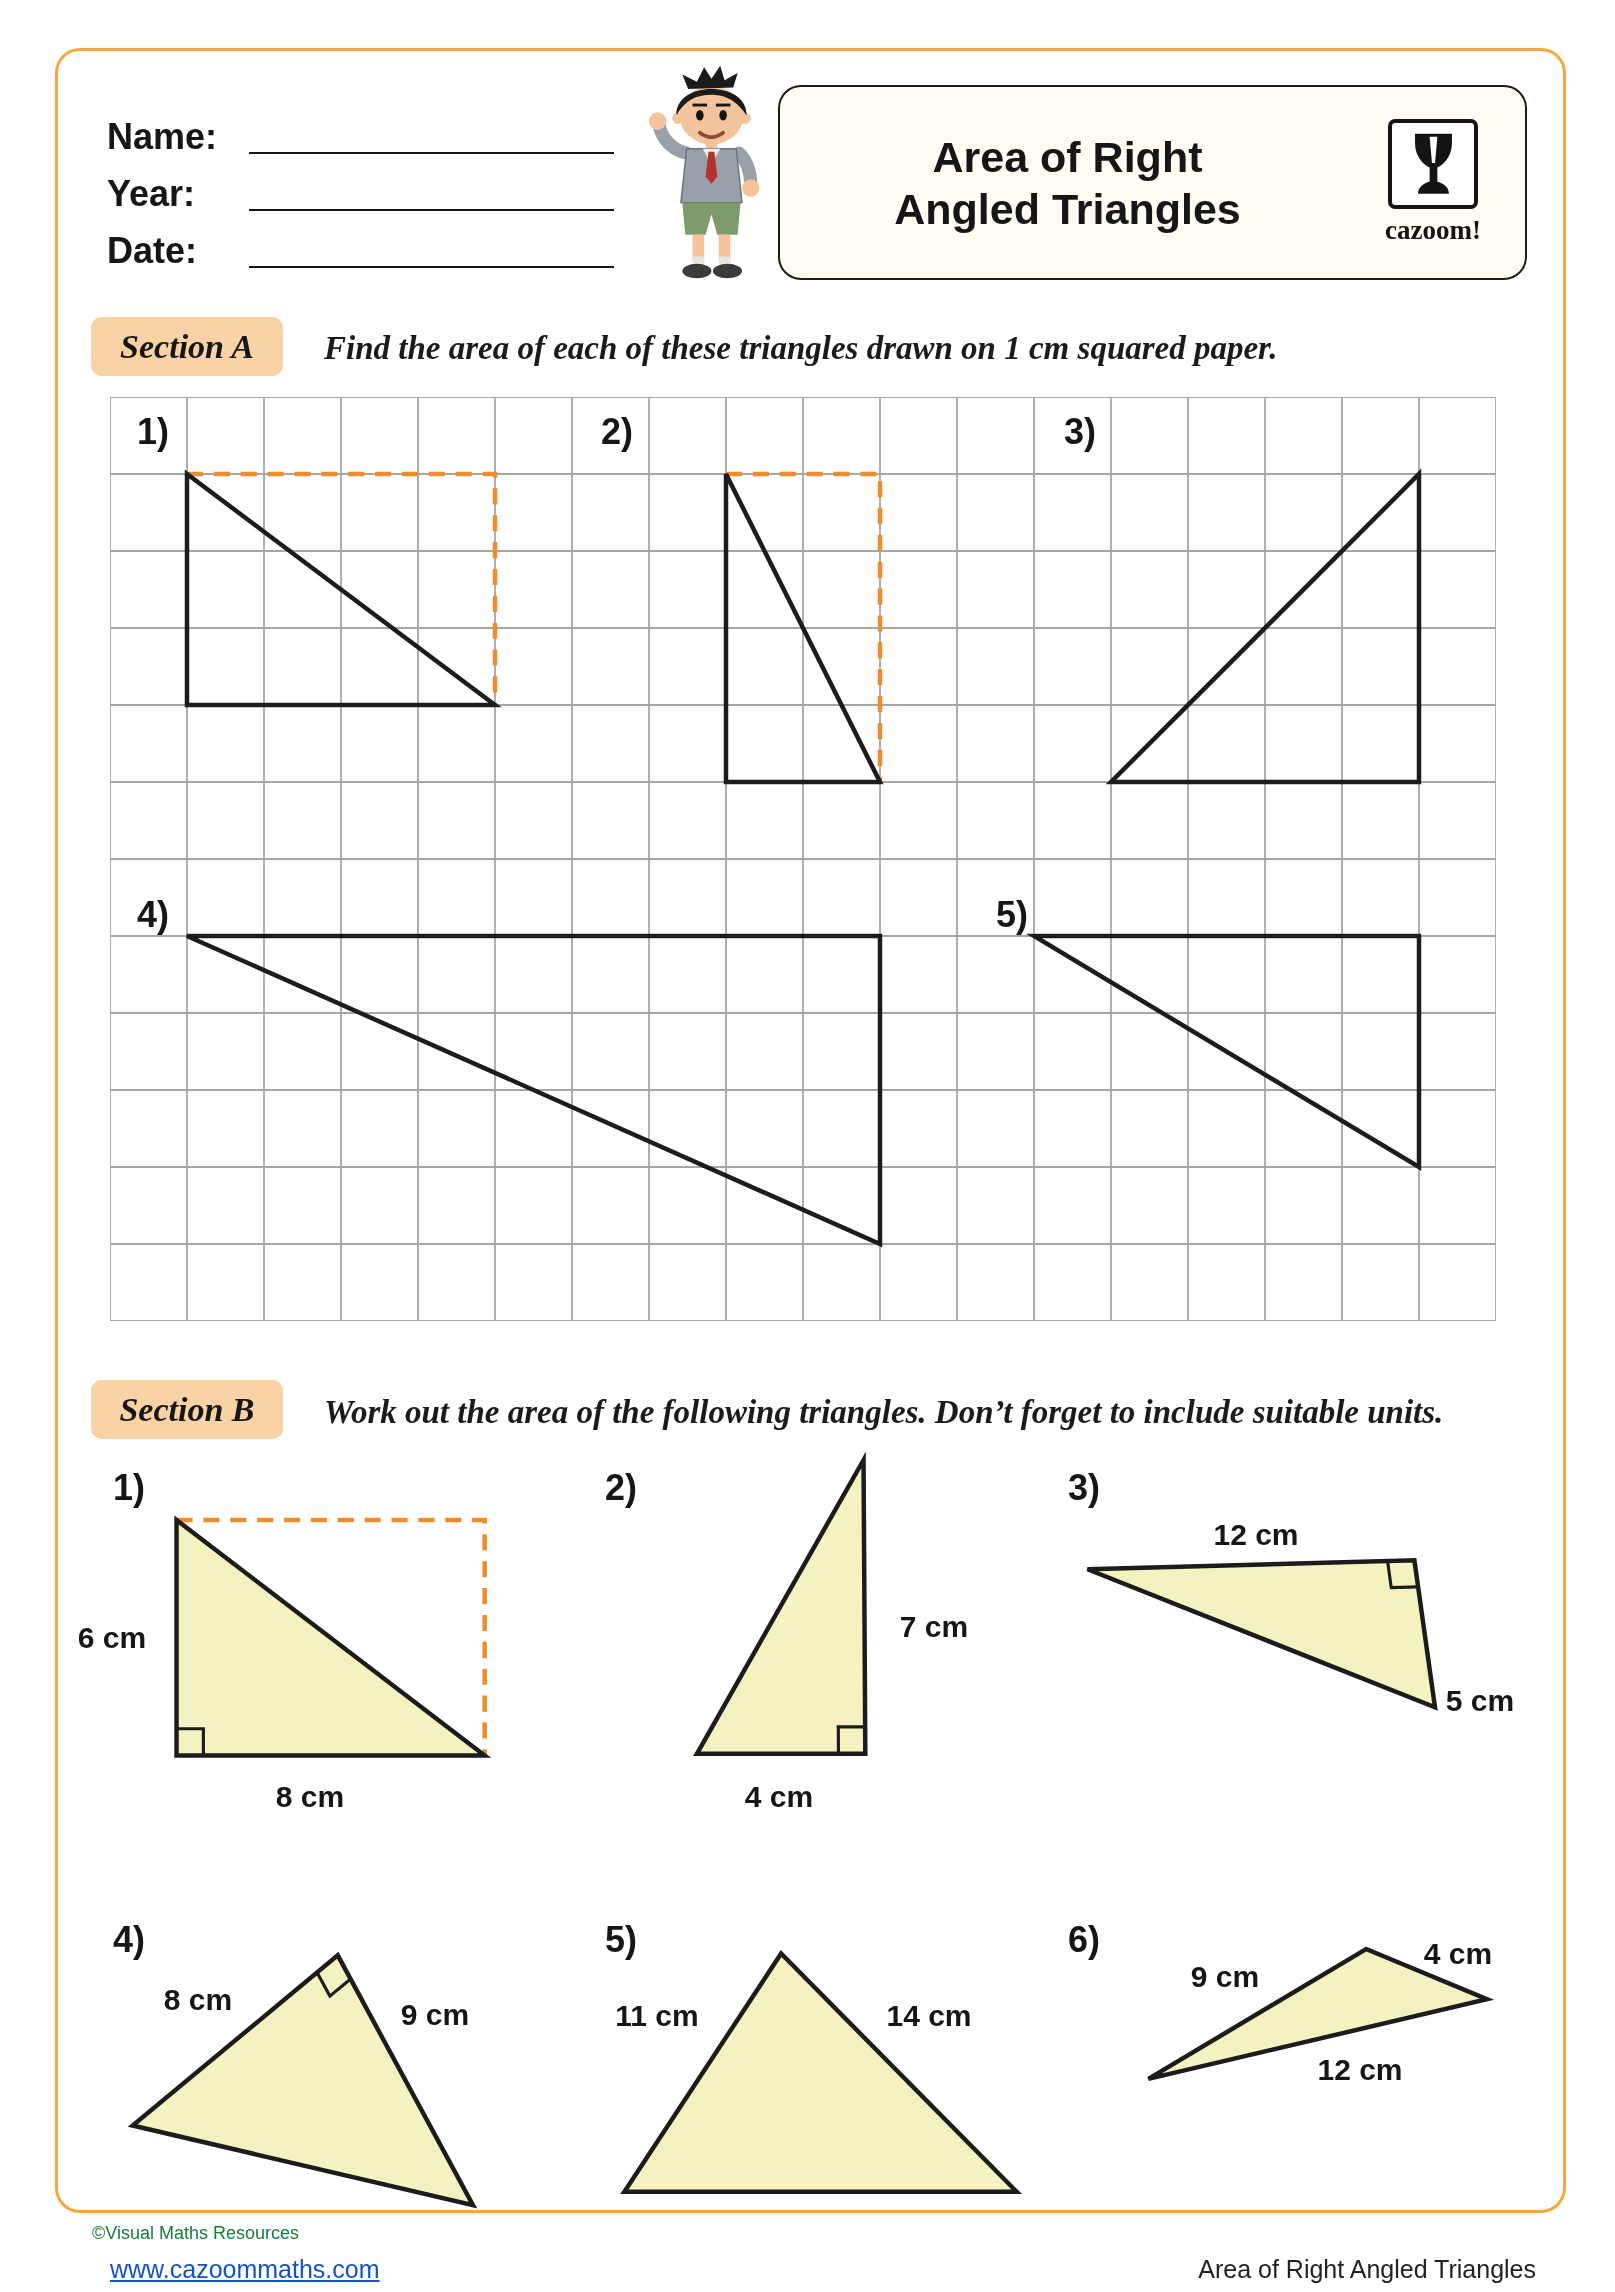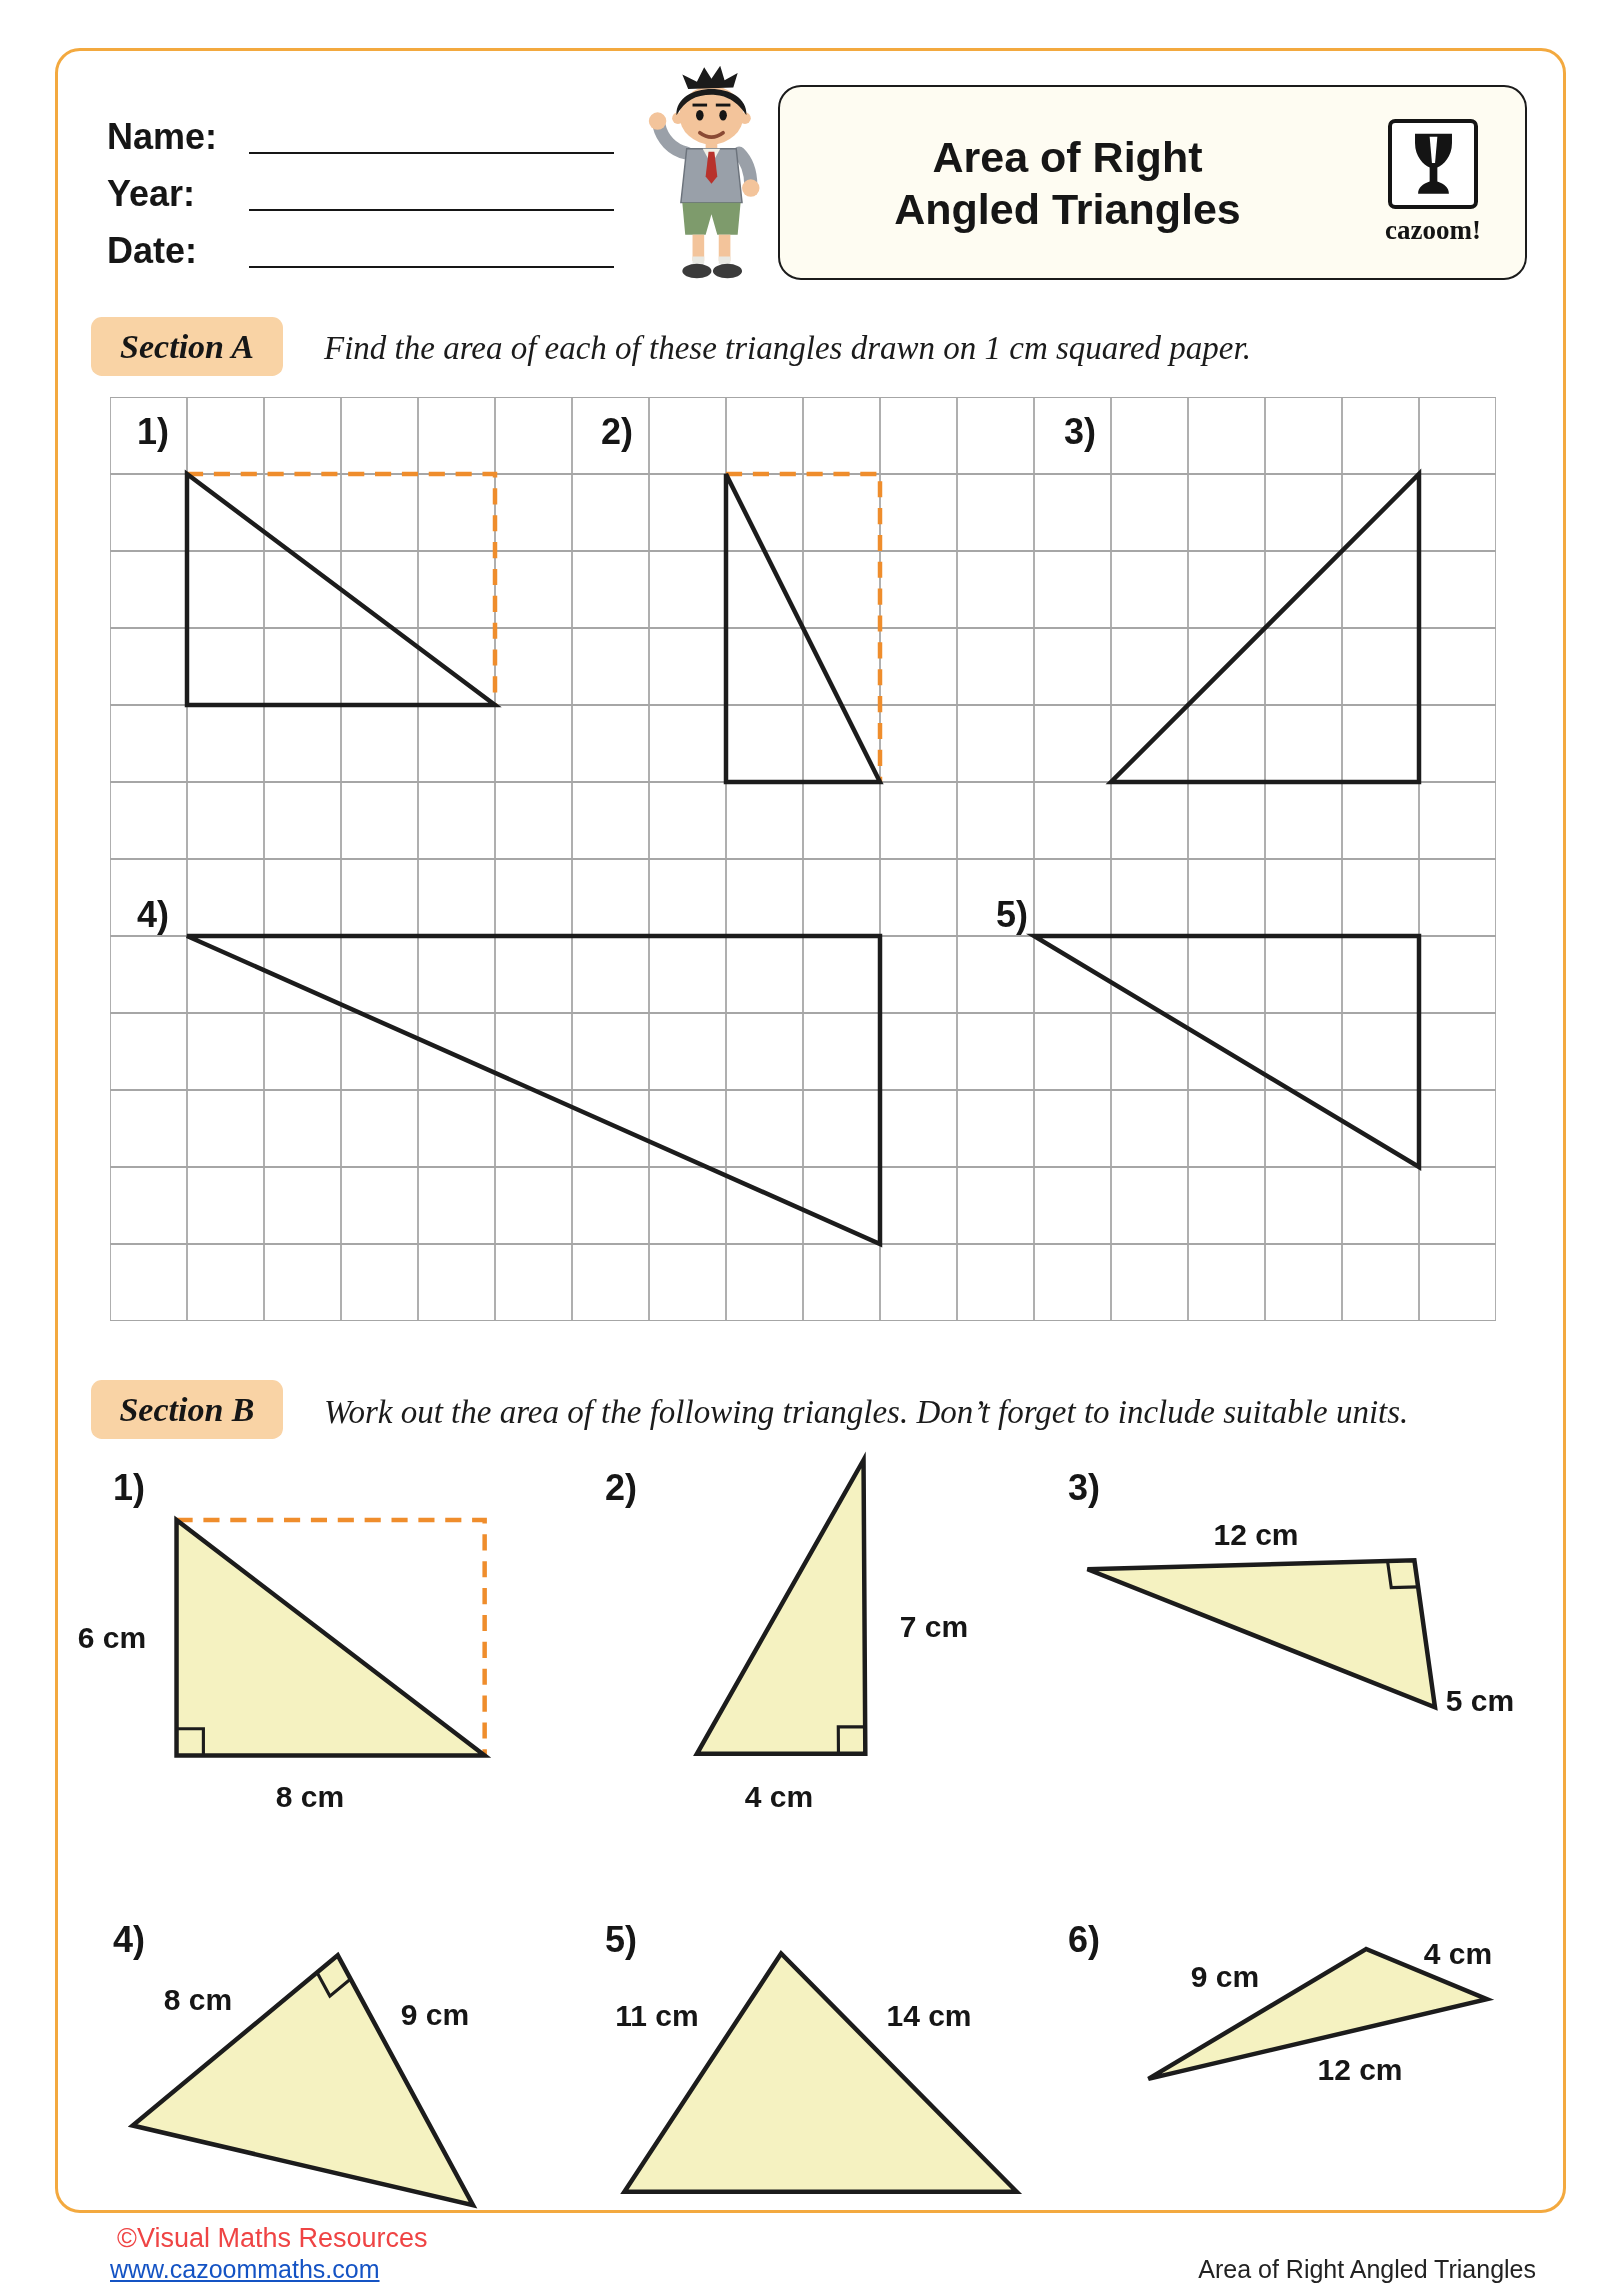--- a/index.html
+++ b/index.html
@@ -22,33 +22,33 @@
   .title-text { flex:1; text-align:center; font-weight:700; font-size:43px; line-height:52px; color:#161616; }
   .logo-col { width:134px; display:flex; flex-direction:column; align-items:center; gap:5.4px; }
   .logo-icon { width:90px; height:90px; border:4.5px solid #141414; border-radius:7.2px; background:#fff;
                display:flex; align-items:center; justify-content:center; }
   .logo-word { font-family:"Liberation Serif", serif; font-weight:700; font-size:27px; color:#141414; }
 
   .section-pill { position:absolute; left:91px; width:192px; height:59px; background:#F9D3A5; border-radius:10.7px;
                   display:flex; align-items:center; justify-content:center;
                   font-family:"Liberation Serif", serif; font-style:italic; font-weight:700; font-size:34px; color:#161616; }
   .instruction { position:absolute; left:324px; font-family:"Liberation Serif", serif; font-style:italic;
-                 font-size:33px; color:#1b1b1b; white-space:nowrap; }
+                 font-size:33px; color:#1b1b1b; white-space:nowrap;font-weight:bold; }
 
   #grid-area { position:absolute; left:110px; top:397px; width:1386px; height:924px; }
   #grid-area svg { display:block; }
 
   .prob-num { position:absolute; font-weight:700; font-size:36px; color:#161616; white-space:nowrap; }
   .dim-label { position:absolute; transform:translate(-50%,-50%); font-weight:700; font-size:30px;
                color:#161616; white-space:nowrap; }
 
   #b-svg { position:absolute; left:0; top:0; width:1616px; height:2293px; }
   #b-labels { position:absolute; left:0; top:0; width:1616px; height:2293px; pointer-events:none; }
 
-  .footer-copy  { position:absolute; left:117px; top:2223px; font-size:27px; color:#ef4444; }
+  .footer-copy  { position:absolute; left:92px; top:2223px; font-size:18px; color:#15803d; }
   .footer-link  { position:absolute; left:110px; top:2255px; font-size:25px; color:#1453C4; text-decoration:underline; cursor:pointer; }
   .footer-right { position:absolute; right:80px; top:2255px; font-size:25px; color:#222; }
 </style>
 </head>
 <body>
 
 <div class="page">
 
   <div class="frame"></div>
 

